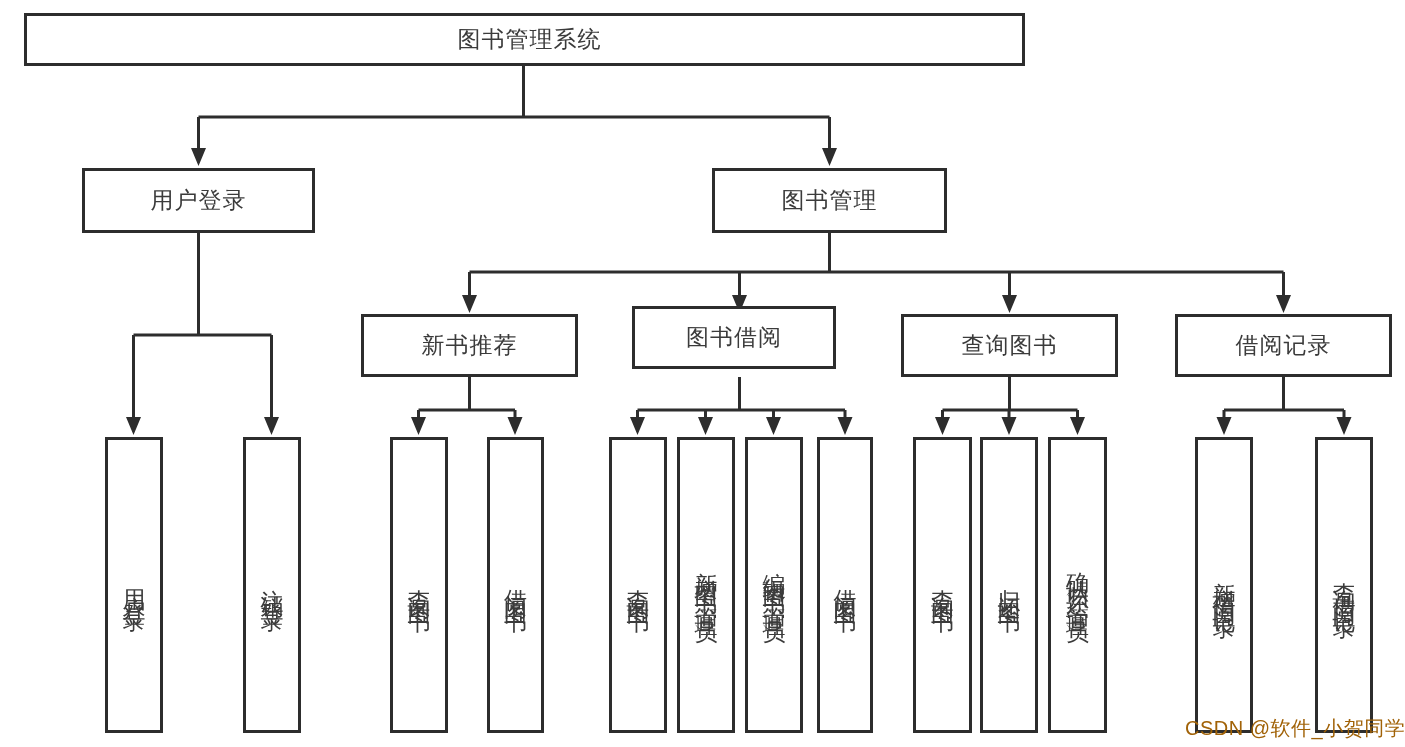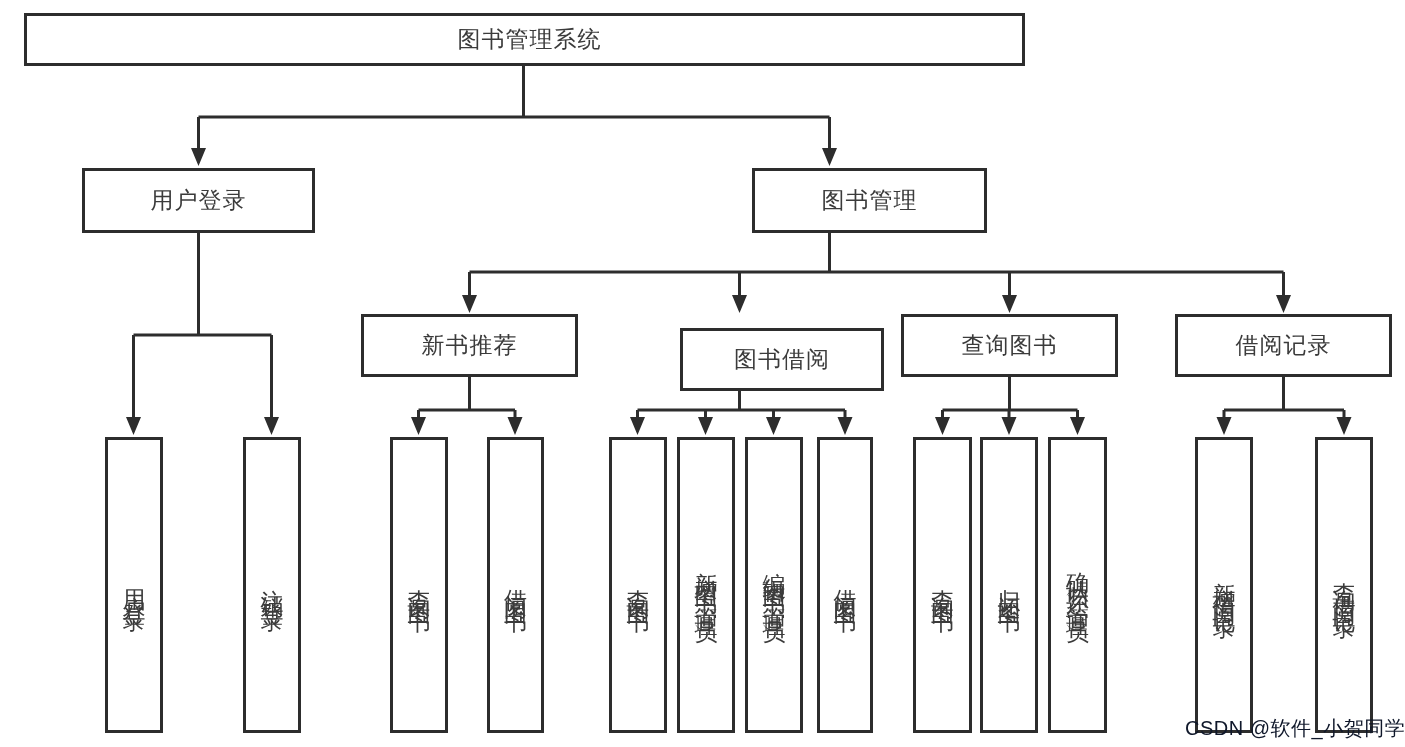--- a/index.html
+++ b/index.html
@@ -14,42 +14,42 @@
     text-align:center;z-index:2;
   }
   .hlabel{font-size:23px;letter-spacing:1px;white-space:nowrap;}
   .vlabel{
     writing-mode:vertical-rl;text-orientation:mixed;
     font-size:23px;letter-spacing:7px;line-height:1;white-space:nowrap;
   }
   
   .n-root{left:24px;top:13px;width:1001px;height:53px;padding-left:10px;}
   .n-b0{left:82px;top:168px;width:233px;height:65px;}
-  .n-b1{left:712px;top:168px;width:235px;height:65px;margin-left:40px;}
+  .n-b1{left:712px;top:168px;width:235px;height:65px;}
   .n-m0{left:361px;top:314px;width:217px;height:63px;}
-  .n-m1{left:632px;top:328px;width:204px;height:63px;margin-left:48px;}
+  .n-m1{left:632px;top:306px;width:204px;height:63px;}
   .n-m2{left:901px;top:314px;width:217px;height:63px;}
   .n-m3{left:1175px;top:314px;width:217px;height:63px;align-items:center;}
   .leaf{top:437px;height:296px;}
   .n-l0{left:105px;width:58px;}
   .n-l1{left:243px;width:58px;}
   .n-l2{left:390px;width:58px;}
   .n-l3{left:487px;width:57px;}
   .n-l4{left:609px;width:58px;}
   .n-l5{left:677px;width:58px;}
   .n-l6{left:745px;width:58px;}
   .n-l7{left:817px;width:56px;}
   .n-l8{left:913px;width:59px;}
   .n-l9{left:980px;width:58px;}
   .n-l10{left:1048px;width:59px;}
   .n-l11{left:1195px;width:58px;}
   .n-l12{left:1315px;width:58px;}
   .watermark{
     position:absolute;left:1185px;top:715px;z-index:5;
-    font-size:20px;color:#0f172a;letter-spacing:0.5px;white-space:nowrap;
+    font-size:20px;color:#a16207;letter-spacing:0.5px;white-space:nowrap;
   }
 </style>
 </head>
 <body>
 
 <div class="stage">
 
   <svg class="wires" viewBox="0 0 1405 747" aria-hidden="true">
     <path fill="none" stroke="#2d2d2d" stroke-width="3" d="
       M523.5 65 V118.5

